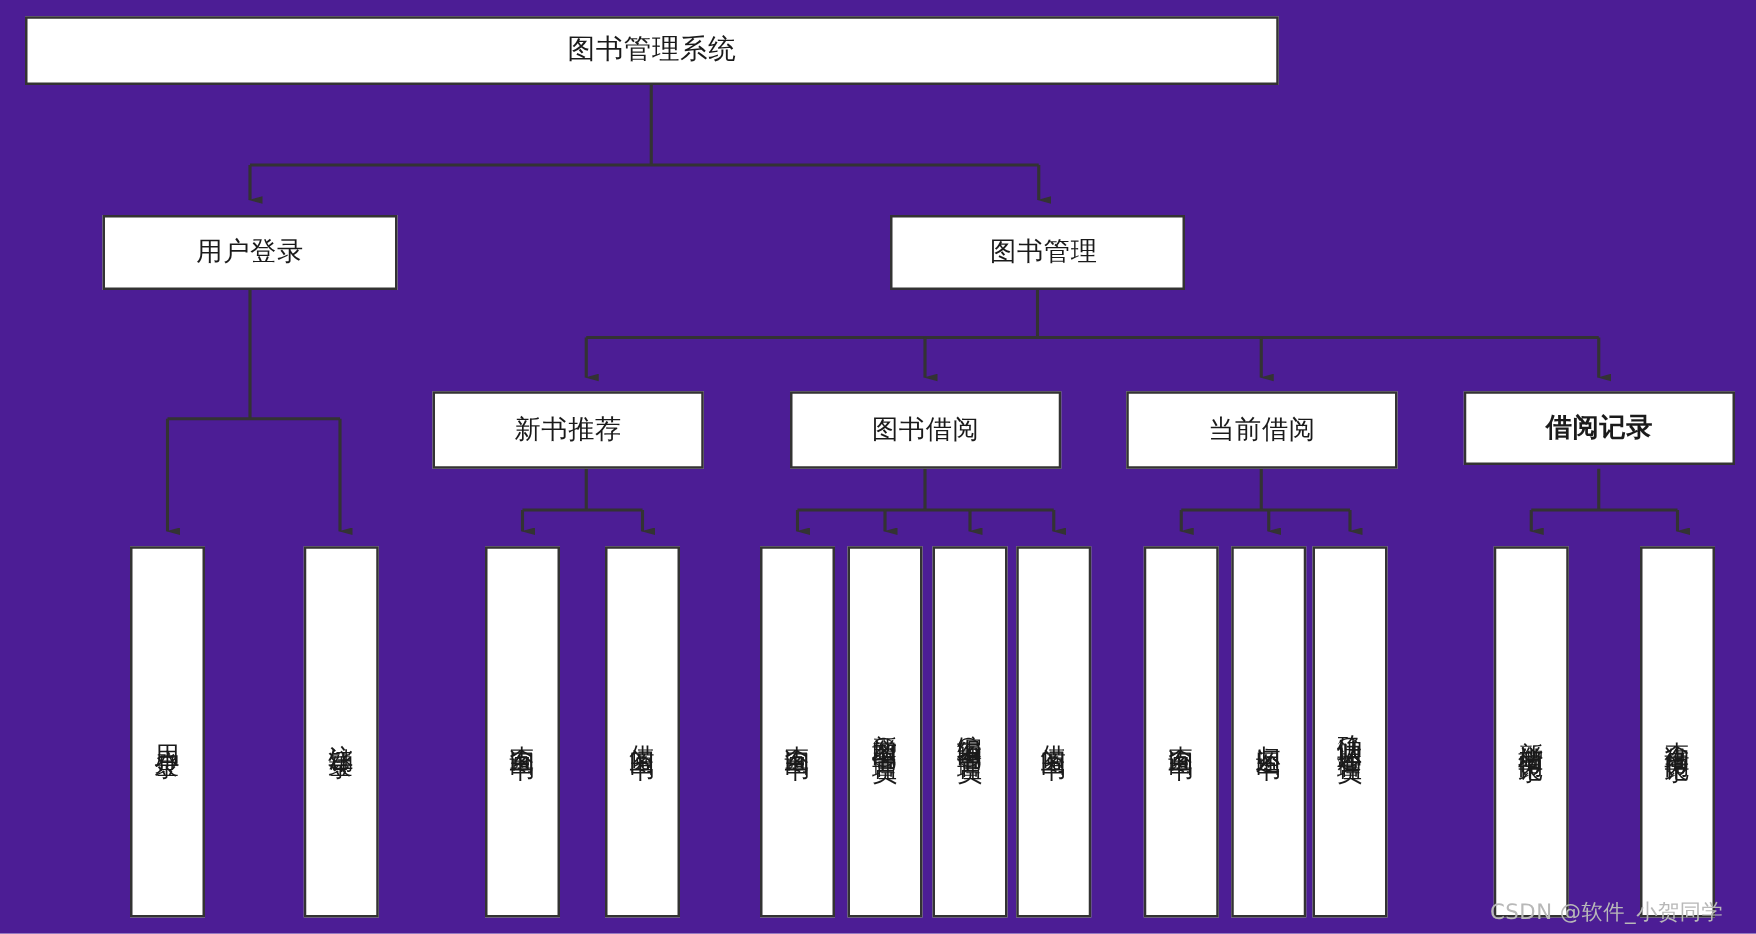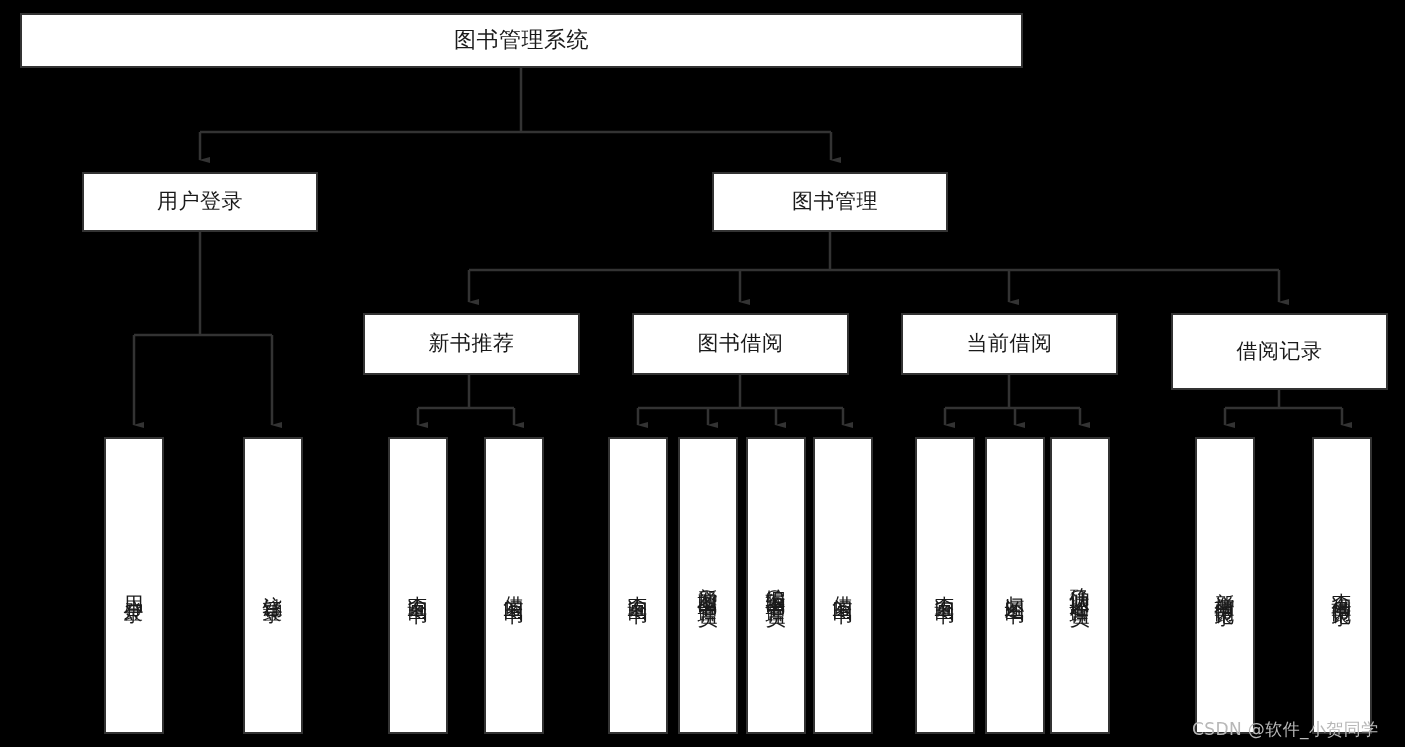--- a/index.html
+++ b/index.html
@@ -7,21 +7,21 @@
     padding: 0;
     background: #ffffff;
   }
   body {
     font-family: "DejaVu Sans", "Liberation Sans", sans-serif;
   }
   #canvas {
     position: relative;
     width: 1405px;
     height: 747px;
-    background: #000000;
+    background: #4c1d95;
     overflow: hidden;
   }
   svg.wires {
     position: absolute;
     left: 0;
     top: 0;
     width: 1405px;
     height: 747px;
     pointer-events: none;
   }
@@ -128,30 +128,30 @@
     <span class="label">图书管理系统</span>
   </div>
 
   <div class="node h" style="left:82px; top:172px; width:236px; height:60px;">
     <span class="label">用户登录</span>
   </div>
   <div class="node h" style="left:712px; top:172px; width:236px; height:60px;padding-left:10px;">
     <span class="label">图书管理</span>
   </div>
 
-  <div class="node h" style="left:363px; top:313px; width:217px; height:62px;">
+  <div class="node h" style="left:346px; top:313px; width:217px; height:62px;">
     <span class="label">新书推荐</span>
   </div>
   <div class="node h" style="left:632px; top:313px; width:217px; height:62px;">
     <span class="label">图书借阅</span>
   </div>
   <div class="node h" style="left:901px; top:313px; width:217px; height:62px;">
     <span class="label">当前借阅</span>
   </div>
-  <div class="node h" style="left:1171px; top:313px; width:217px; height:77px;">
+  <div class="node h" style="left:1171px; top:313px; width:217px; height:59px;font-weight:bold;">
     <span class="label">借阅记录</span>
   </div>
 
   <div class="node v" style="left:104px; top:437px; width:60px; height:297px;">
     <span class="label">用户登录</span>
   </div>
   <div class="node v" style="left:243px; top:437px; width:60px; height:297px;">
     <span class="label">注销登录</span>
   </div>
 

